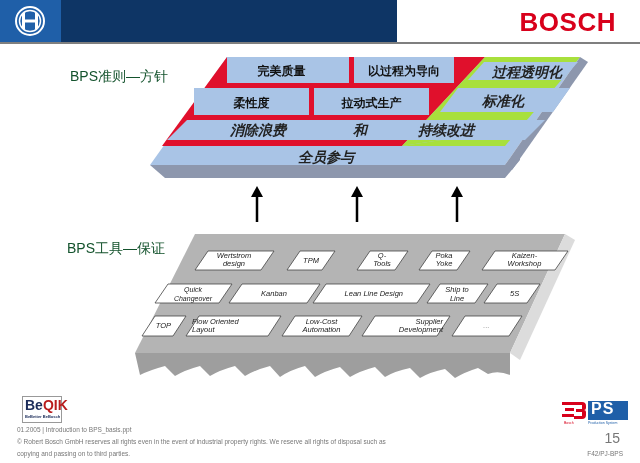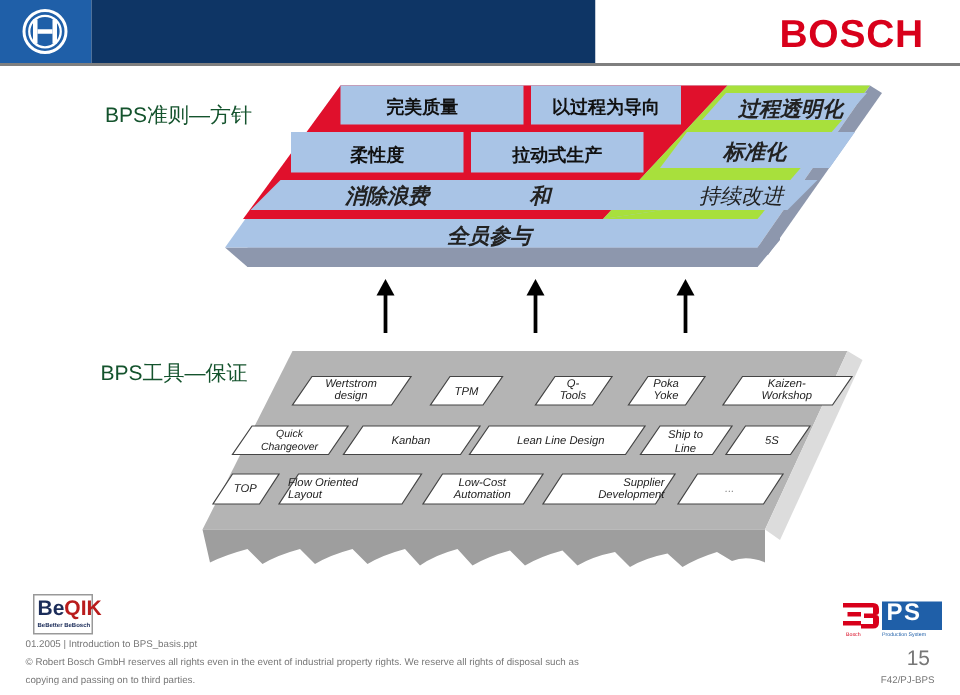--- a/index.html
+++ b/index.html
@@ -67,21 +67,21 @@
   <polygon points="484,62 578,62 562,80 468,80" fill="#a9c4e6"></polygon>
   <polygon points="458,88 570,88 553,112 440,112" fill="#a9c4e6"></polygon>
 </svg>
 
 <div style="position:absolute; left:227px; top:63px; width:109px; text-align:center; font-size:12px; font-weight:bold; color:#111;">完美质量</div>
 <div style="position:absolute; left:354px; top:63px; width:100px; text-align:center; font-size:12px; font-weight:bold; color:#111;">以过程为导向</div>
 <div style="position:absolute; left:194px; top:95px; width:115px; text-align:center; font-size:12px; font-weight:bold; color:#111;">柔性度</div>
 <div style="position:absolute; left:314px; top:95px; width:115px; text-align:center; font-size:12px; font-weight:bold; color:#111;">拉动式生产</div>
 <div style="position:absolute; left:230px; top:122px; font-size:14px; font-style:italic; font-weight:bold; color:#222; font-family:'DejaVu Serif', serif;">消除浪费</div>
 <div style="position:absolute; left:353px; top:122px; font-size:14px; font-style:italic; font-weight:bold; color:#222; font-family:'DejaVu Serif', serif;">和</div>
-<div style="position:absolute; left:418px; top:122px; font-size:14px; font-style:italic; font-weight:normal; color:#222; font-family:'DejaVu Serif', serif;margin-left:48px;">持续改进</div>
+<div style="position:absolute; left:418px; top:122px; font-size:14px; font-style:italic; font-weight:bold; color:#222; font-family:'DejaVu Serif', serif;">持续改进</div>
 <div style="position:absolute; left:492px; top:64px; font-size:14px; font-style:italic; font-weight:bold; color:#222; font-family:'DejaVu Serif', serif;">过程透明化</div>
 <div style="position:absolute; left:482px; top:93px; font-size:14px; font-style:italic; font-weight:bold; color:#222; font-family:'DejaVu Serif', serif;">标准化</div>
 <div style="position:absolute; left:298px; top:149px; font-size:14px; font-style:italic; font-weight:bold; color:#222; font-family:'DejaVu Serif', serif;">全员参与</div>
 
 <svg style="position:absolute; left:0; top:0;" width="640" height="463">
   <g>
     <line x1="257" y1="222" x2="257" y2="195" stroke="#000" stroke-width="2.5"></line>
     <polygon points="251,197 257,186 263,197" fill="#000"></polygon>
   </g>
   <g>

